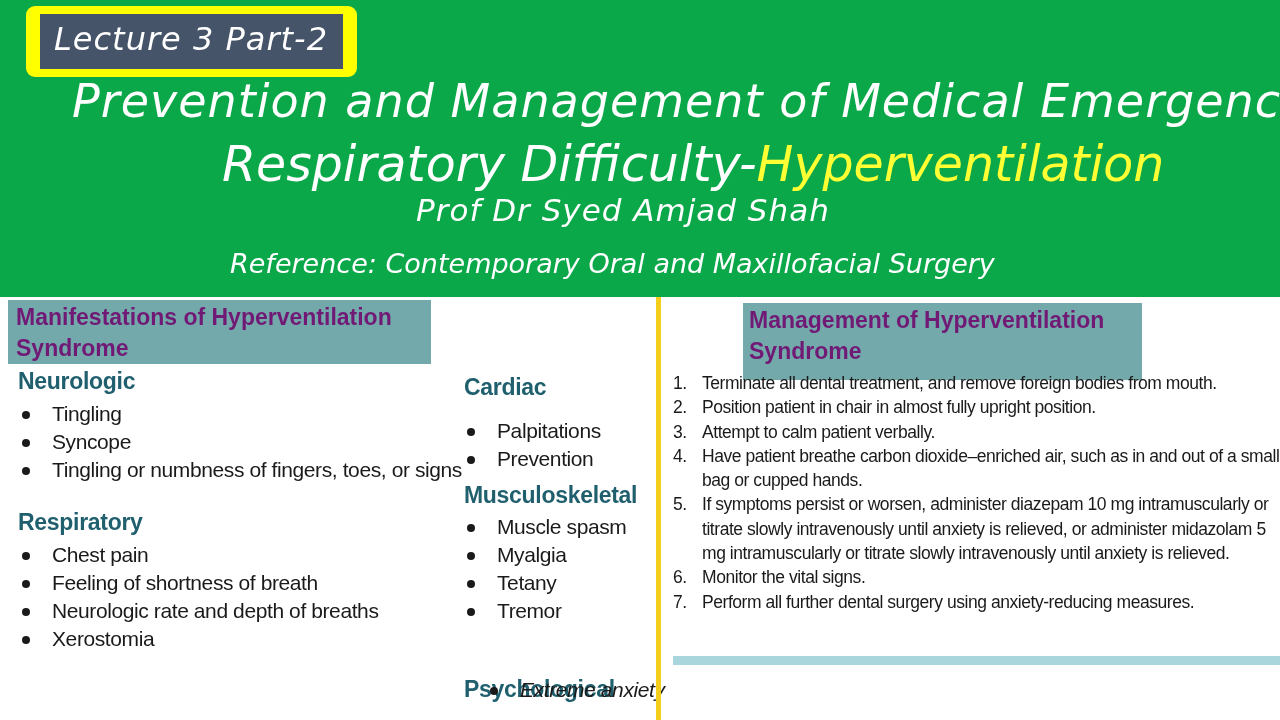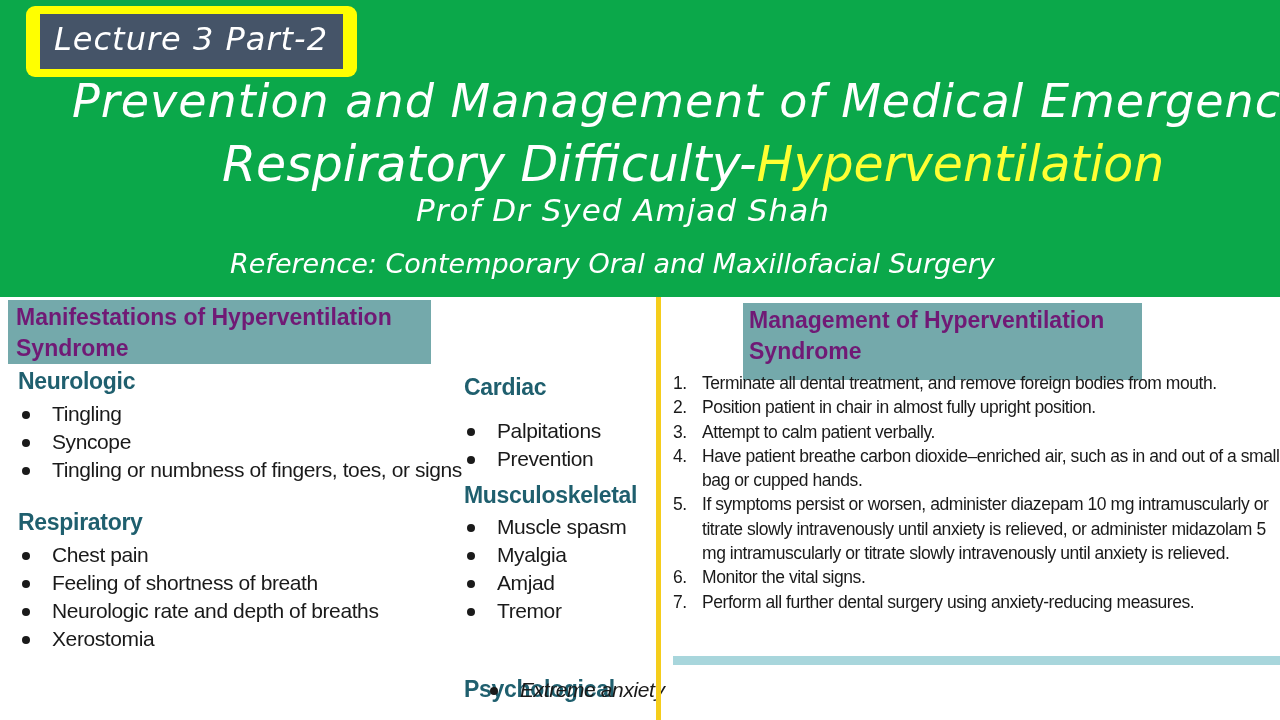--- a/index.html
+++ b/index.html
@@ -106,21 +106,21 @@
 <div class="cat-title" style="left:464px; top:374px;">Cardiac</div>
 <ul class="bullets" style="left:463px; top:405px;margin-top:12px;">
   <li>Palpitations</li>
   <li>Prevention</li>
 </ul>
 
 <div class="cat-title" style="left:464px; top:482px;">Musculoskeletal</div>
 <ul class="bullets" style="left:463px; top:513px;">
   <li>Muscle spasm</li>
   <li>Myalgia</li>
-  <li>Amjad</li>
+  <li>Tetany</li>
   <li>Tremor</li>
 </ul>
 
 <div class="cat-title" style="left:464px; top:676px;">Psychological</div>
 <ul class="bullets" style="left:486px; top:676px;font-style:italic;">
   <li>Extreme anxiety</li>
 </ul>
 
 <div class="divider"></div>
 

